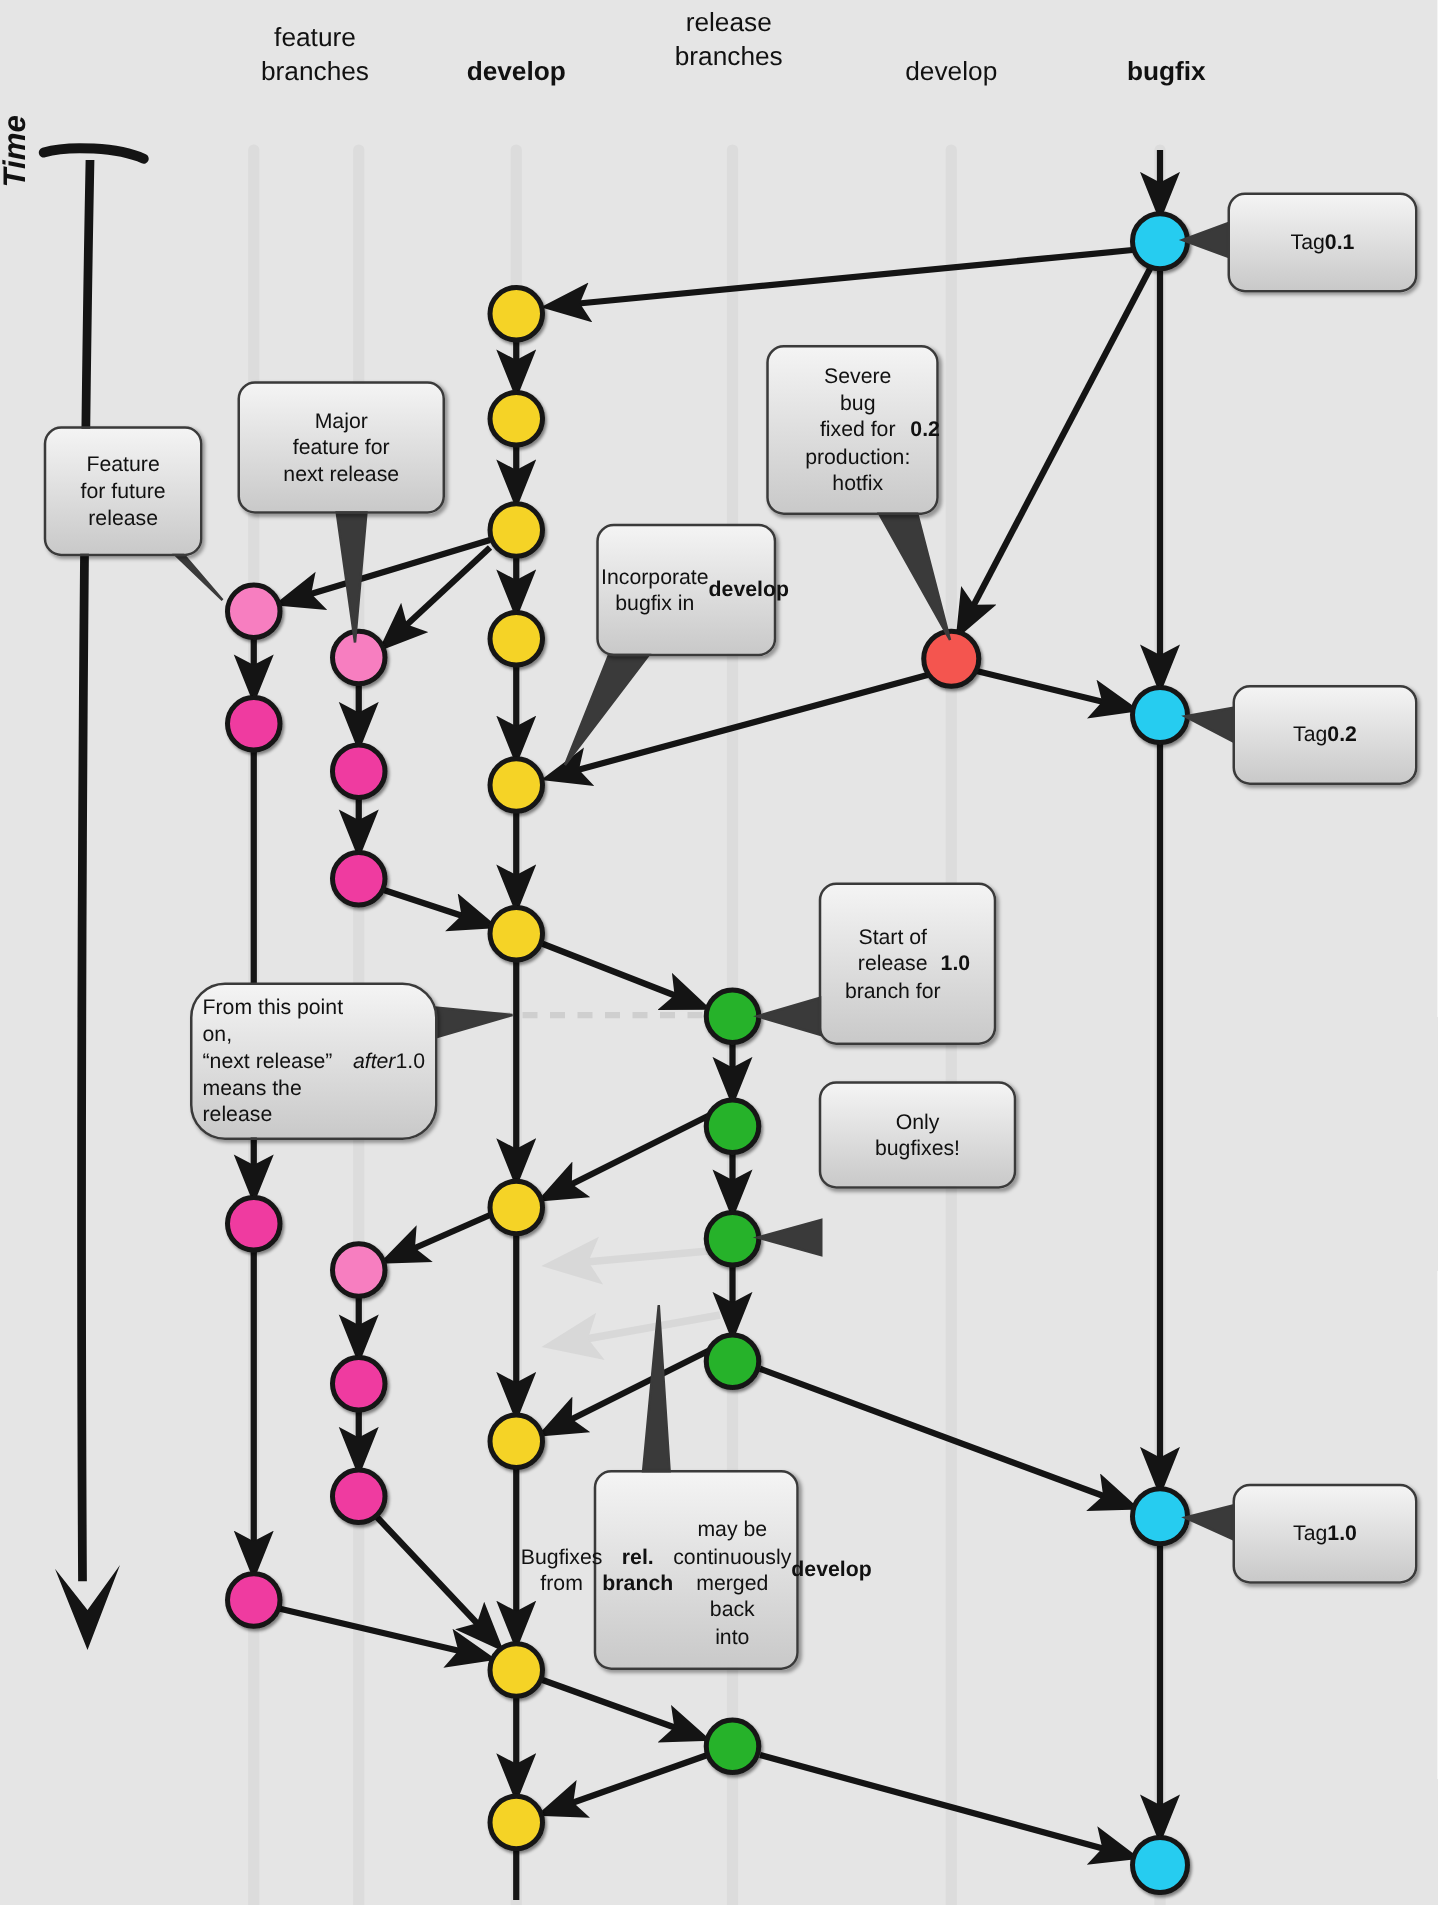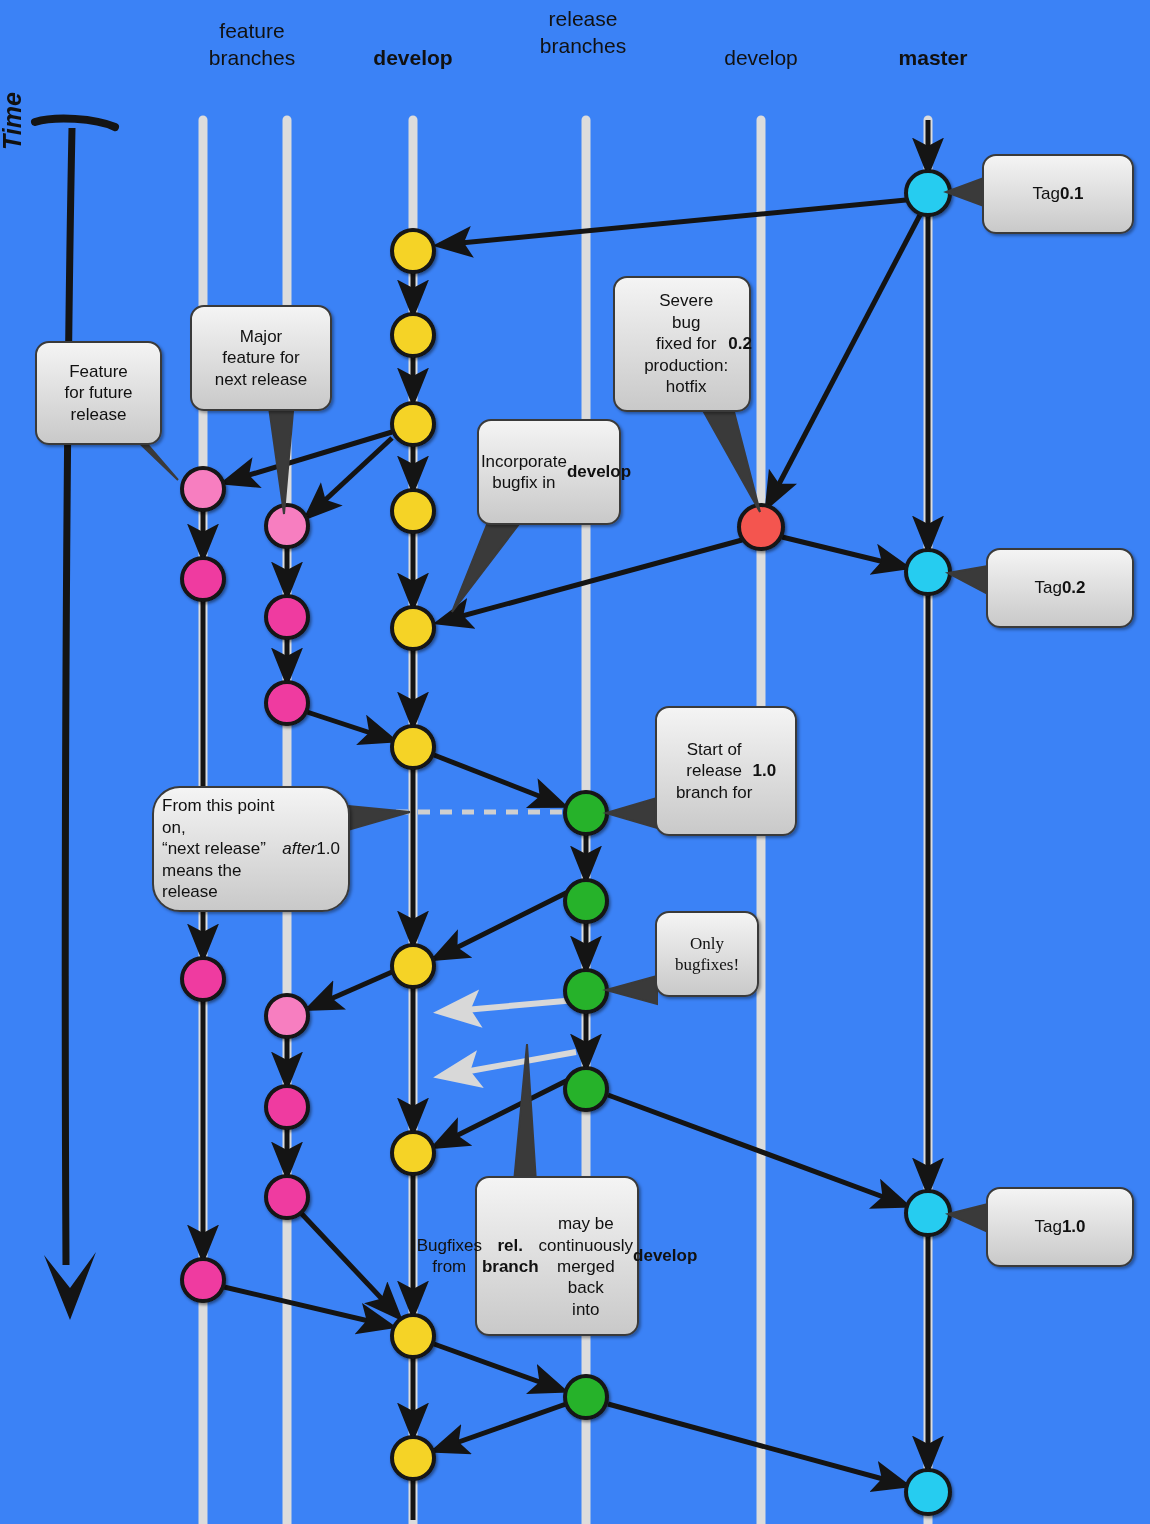--- a/index.html
+++ b/index.html
@@ -8,21 +8,21 @@
     background: #ffffff;
   }
   body {
     font-family: "Liberation Sans", sans-serif;
   }
   #canvas {
     position: relative;
     width: 1150px;
     height: 1524px;
     overflow: hidden;
-    background: #3b82f6;
+    background: #e5e5e5;
   }
   svg.layer {
     position: absolute;
     left: 0;
     top: 0;
     width: 1150px;
     height: 1524px;
   }
   .col-header {
     position: absolute;
@@ -241,39 +241,39 @@
       <path d="M514,1182 L527,1044 L536,1182 Z"></path>
     </g>
   </svg>
 
   <div class="col-header" style="left:177px; top:18px; width:150px;">feature
 branches</div>
   <div class="col-header bold" style="left:338px; top:45px; width:150px;">develop</div>
   <div class="col-header" style="left:508px; top:6px; width:150px;">release
 branches</div>
   <div class="col-header" style="left:691px; top:45px; width:140px;">develop</div>
-  <div class="col-header bold" style="left:858px; top:45px; width:150px;">master</div>
+  <div class="col-header bold" style="left:858px; top:45px; width:150px;">bugfix</div>
 
   <div class="time-label">Time</div>
 
   <div class="callout" style="left:35px; top:341px; width:127px; height:104px;">Feature<br>for future<br>release</div>
 
-  <div class="callout" style="left:190px; top:305px; width:142px; height:106px;">Major<br>feature for<br>next release</div>
+  <div class="callout" style="left:190px; top:305px; width:166px; height:106px;">Major<br>feature for<br>next release</div>
 
   <div class="callout" style="left:477px; top:419px; width:144px; height:106px;padding-left:22px;">Incorporate<br>bugfix in<br><b>develop</b></div>
 
   <div class="callout" style="left:613px; top:276px; width:138px; height:136px;padding-left:40px;">Severe bug<br>fixed for<br>production:<br>hotfix <b>0.2</b></div>
 
   <div class="callout" style="left:982px; top:154px; width:152px; height:80px;">Tag<br><b>0.1</b></div>
 
   <div class="callout" style="left:986px; top:548px; width:148px; height:80px;">Tag<br><b>0.2</b></div>
 
   <div class="callout" style="left:986px; top:1187px; width:148px; height:80px;">Tag<br><b>1.0</b></div>
 
   <div class="callout" style="left:655px; top:706px; width:142px; height:130px;">Start of<br>release<br>branch for<br><b>1.0</b></div>
 
   <div class="callout left-align" style="left:152px; top:786px; width:198px; height:126px;border-radius:28px;">From this point on,<br>“next release”<br>means the release<br><i>after</i> 1.0</div>
 
-  <div class="callout" style="left:655px; top:911px; width:104px; height:86px;font-family:Liberation Serif, serif;">Only<br>bugfixes!</div>
+  <div class="callout" style="left:655px; top:865px; width:158px; height:86px;">Only<br>bugfixes!</div>
 
   <div class="callout" style="left:475px; top:1176px; width:164px; height:160px;">Bugfixes from<br><b>rel. branch</b><br>may be<br>continuously<br>merged back<br>into <b>develop</b></div>
 
 </div>
 
 </body></html>

